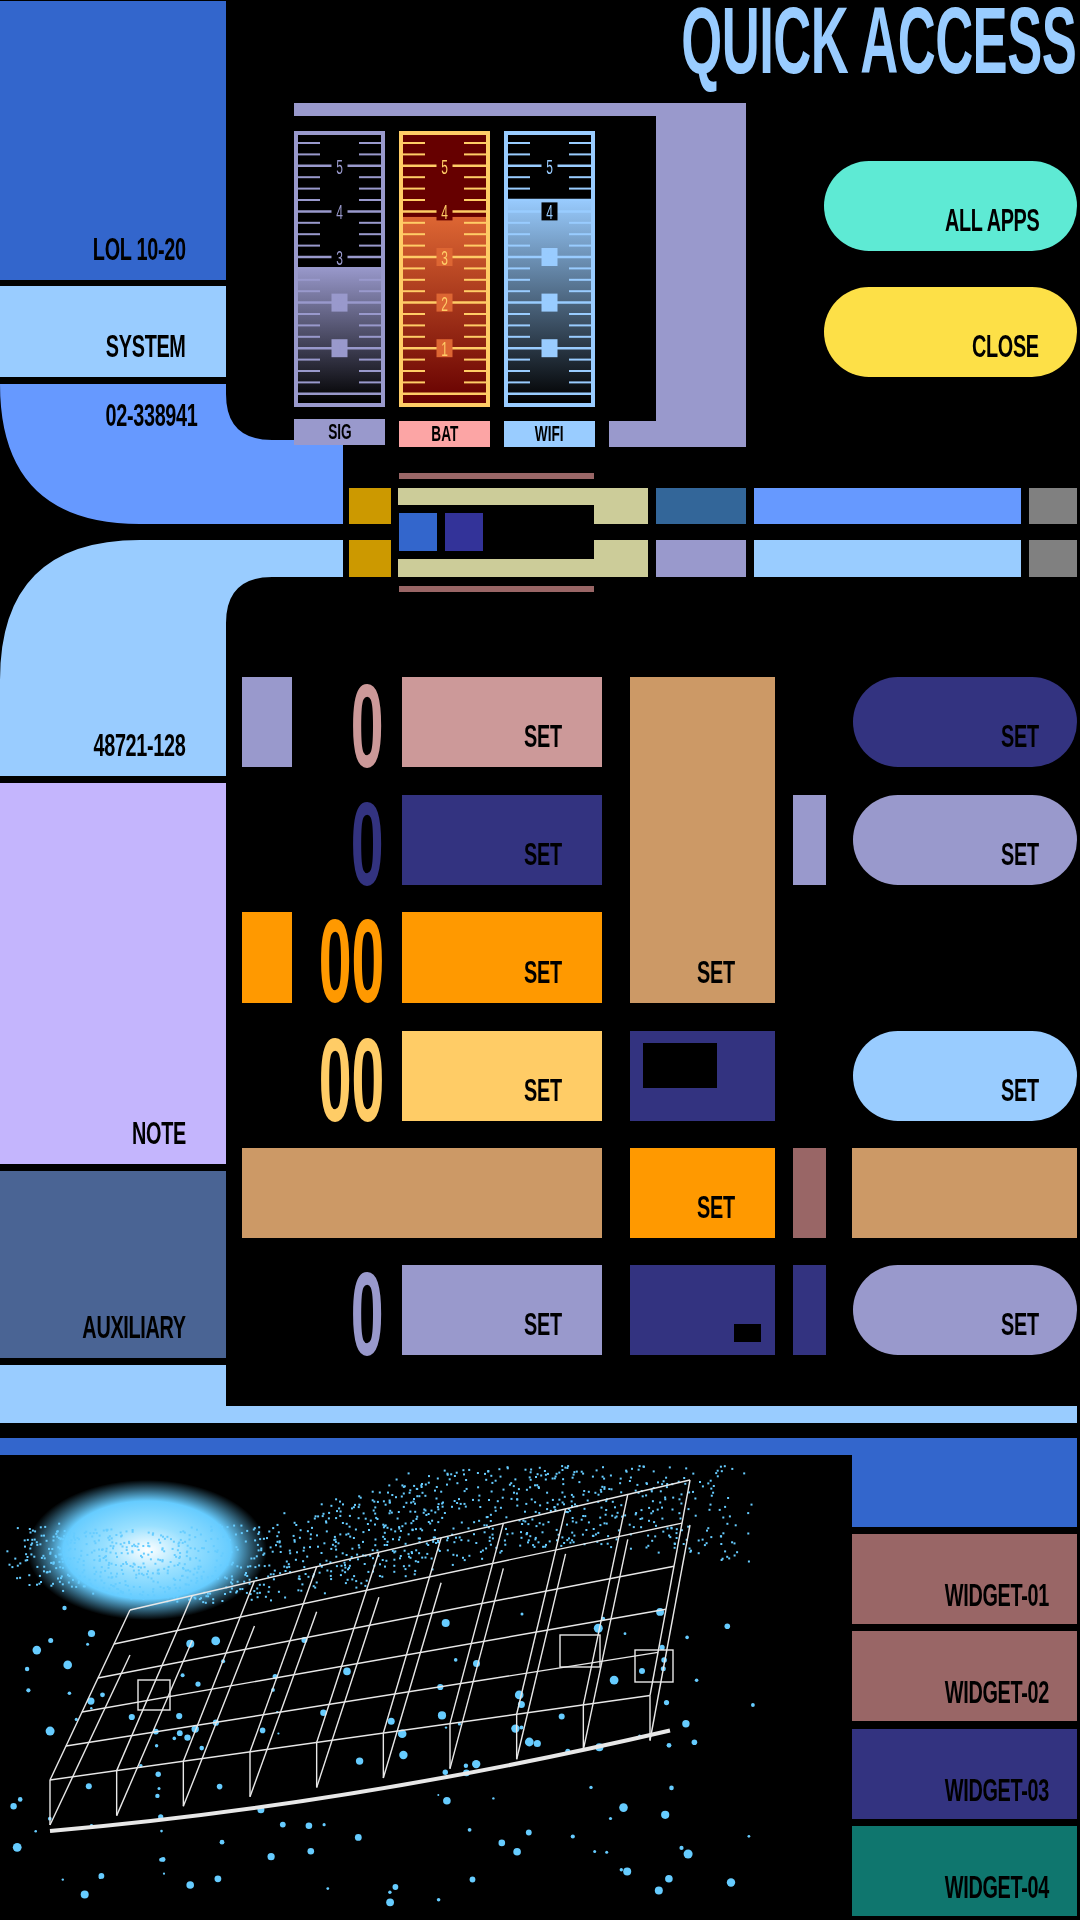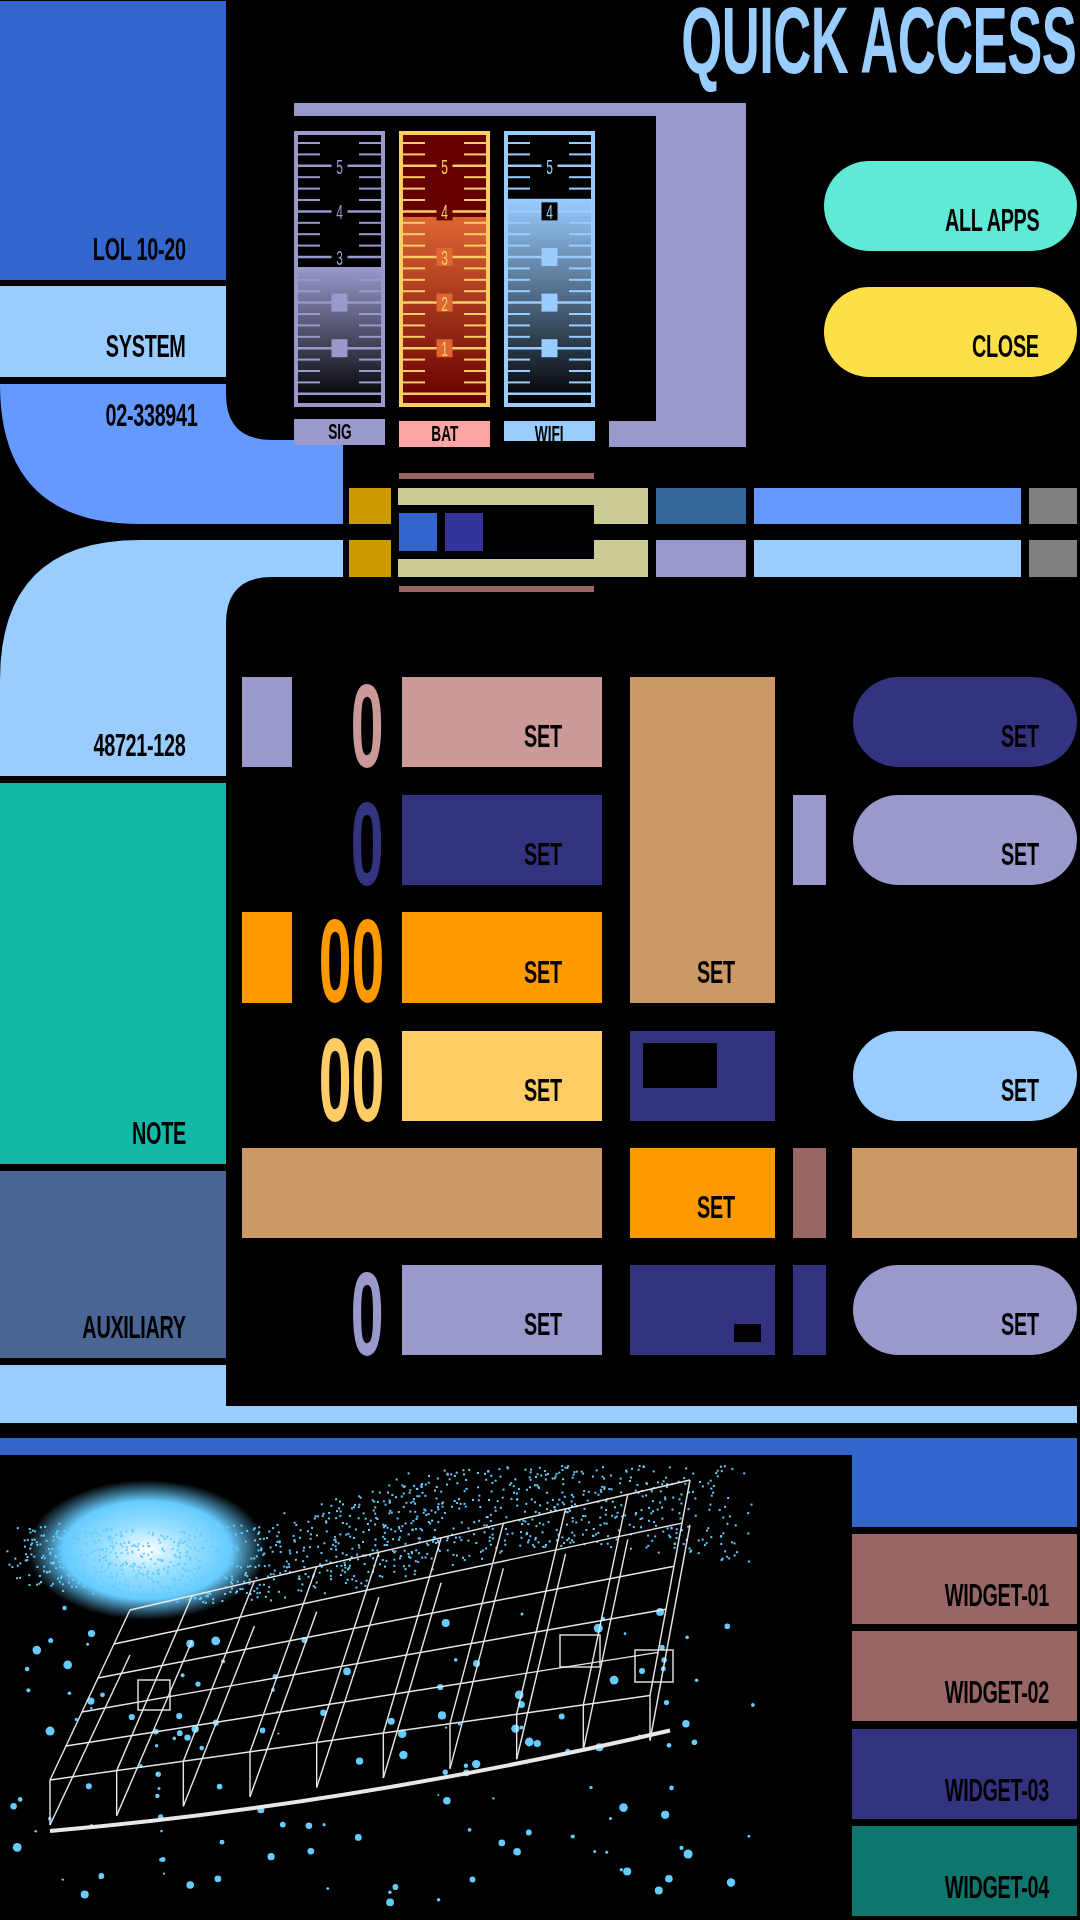--- a/index.html
+++ b/index.html
@@ -42,21 +42,21 @@
   <span class="lbl" style="right:28px;bottom:6px;">02-338941</span>
 </div>
 
 <svg class="abs" style="left:0;top:540px;" width="344" height="237">
   <path d="M140 0 H343 V37 H272 Q226 37 226 83 V236 H0 V140 Q0 0 140 0 Z" fill="#99ccff"></path>
 </svg>
 <div class="abs panel btn" style="left:0;top:680px;width:226px;height:96px;">
   <span class="lbl">48721-128</span>
 </div>
 
-<div class="abs panel btn" style="left:0;top:783px;width:226px;height:381px;background:#14b8a6;padding-left:12px;">
+<div class="abs panel btn" style="left:0;top:783px;width:226px;height:381px;background:#c4b5fd;padding-left:12px;">
   <span class="lbl">NOTE</span>
 </div>
 <div class="abs panel btn" style="left:0;top:1171px;width:226px;height:187px;background:#4a6494;">
   <span class="lbl">AUXILIARY</span>
 </div>
 
 <div class="abs" style="left:0;top:1365px;width:226px;height:58px;background:#99ccff;"></div>
 <div class="abs" style="left:0;top:1406px;width:1077px;height:17px;background:#99ccff;"></div>
 <div class="abs" style="left:0;top:1438px;width:1077px;height:17px;background:#3366cc;"></div>
 
@@ -255,21 +255,21 @@
       <text x="45.5" y="134" text-anchor="middle" font-family="Liberation Sans, sans-serif" font-size="20" fill="#99ccff" transform="translate(18.2,0) scale(0.6,1)">3</text>
       <rect x="37.5" y="162.6" width="16" height="18" fill="#99ccff"></rect>
       <text x="45.5" y="179.6" text-anchor="middle" font-family="Liberation Sans, sans-serif" font-size="20" fill="#99ccff" transform="translate(18.2,0) scale(0.6,1)">2</text>
       <rect x="37.5" y="208.20000000000002" width="16" height="18" fill="#99ccff"></rect>
       <text x="45.5" y="225.20000000000002" text-anchor="middle" font-family="Liberation Sans, sans-serif" font-size="20" fill="#99ccff" transform="translate(18.2,0) scale(0.6,1)">1</text>
     </svg>
   </div>
 
 <div class="glabel" style="left:294px;top:419px;width:91px;height:26px;background:#9999cc;"><span>SIG</span></div>
 <div class="glabel" style="left:399px;top:421px;width:91px;height:26px;background:#fca5a5;"><span>BAT</span></div>
-<div class="glabel" style="left:504px;top:421px;width:91px;height:20px;background:#99ccff;"><span>WIFI</span></div>
+<div class="glabel" style="left:504px;top:421px;width:91px;height:26px;background:#99ccff;"><span>WIFI</span></div>
 
 <div class="abs pill btn" style="left:824px;top:161px;width:253px;height:90px;background:#5eead4;">
   <span class="lbl">ALL APPS</span>
 </div>
 <div class="abs pill btn" style="left:824px;top:287px;width:253px;height:90px;background:#fde047;">
   <span class="lbl">CLOSE</span>
 </div>
 
 <div class="abs" style="left:399px;top:473px;width:195px;height:6px;background:#996666;"></div>
 <div class="abs" style="left:349px;top:488px;width:42px;height:36px;background:#cc9900;"></div>

